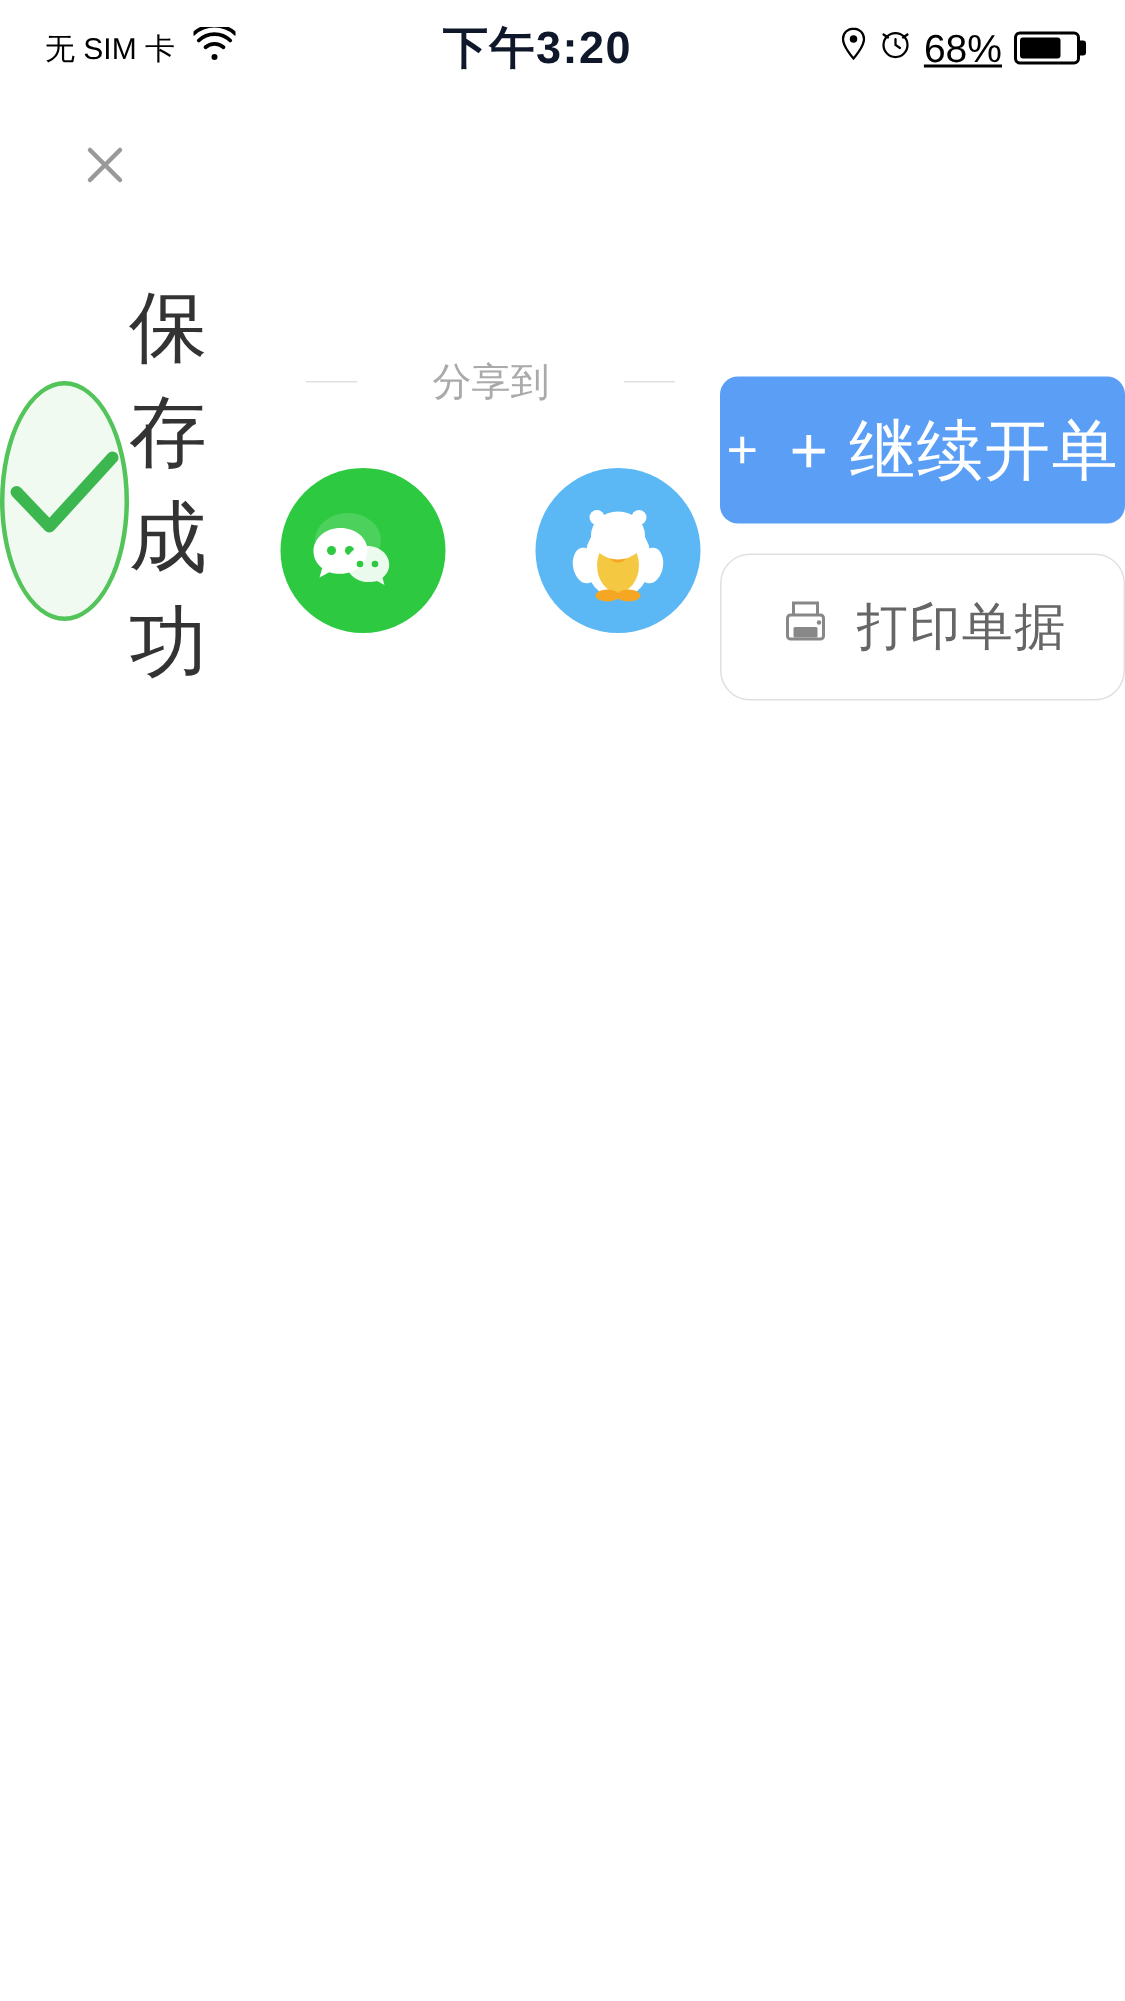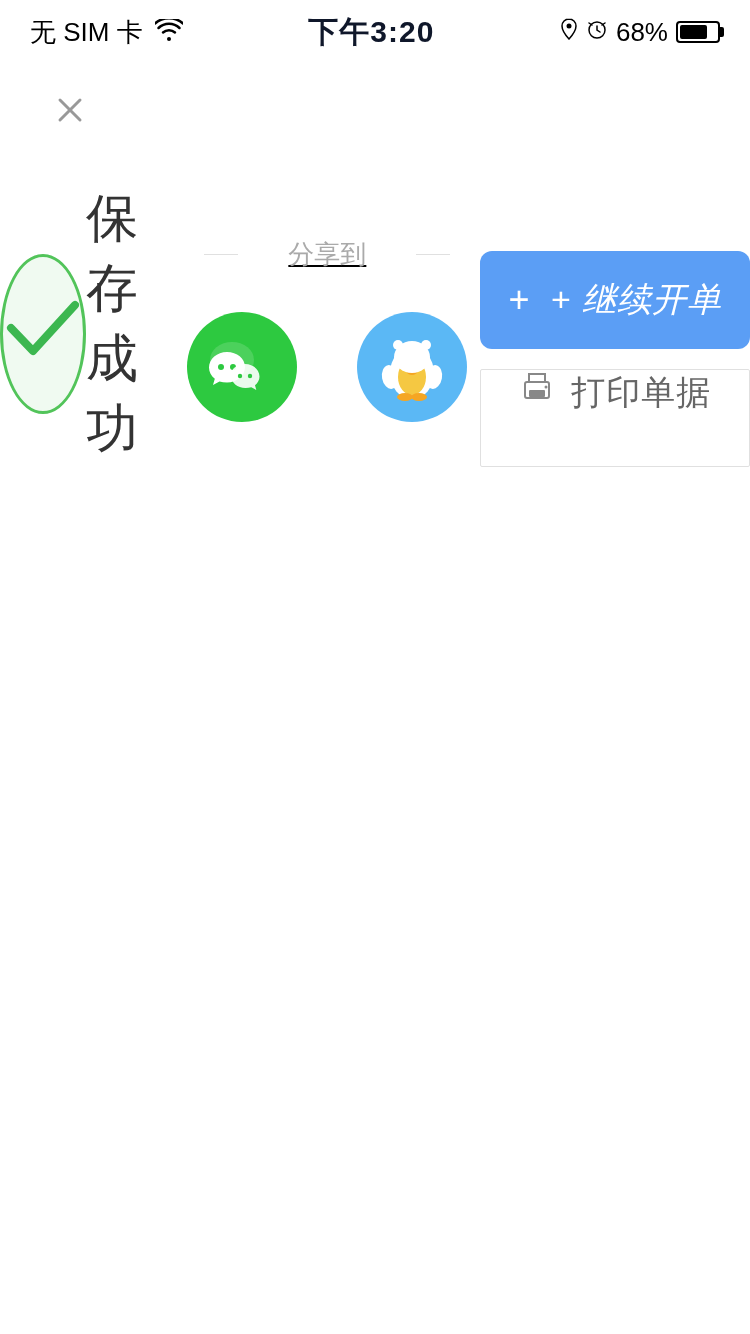--- a/index.html
+++ b/index.html
@@ -25,38 +25,39 @@
       align-items: center;
       justify-content: space-between;
       padding: 0 30px;
       background: #ffffff;
     }
 
     .status-left {
       display: flex;
       align-items: center;
       gap: 12px;
-      font-size: 26px;
+      font-size: 20px;
       font-weight: 500;
       color: #000;
     }
 
     .status-center {
       font-size: 30px;
       font-weight: 600;
       color: #0f172a;
       letter-spacing: 1px;
     }
 
     .status-right {
       display: flex;
       align-items: center;
       gap: 8px;
       font-size: 24px;
       color: #000;
+      text-decoration: underline;
     }
 
     .battery-icon {
       width: 44px;
       height: 22px;
       border: 2px solid #000;
       border-radius: 4px;
       position: relative;
       display: inline-block;
     }
@@ -137,21 +138,20 @@
       letter-spacing: 2px;
     }
 
     
     .share-section {
       width: 100%;
       display: flex;
       flex-direction: column;
       align-items: center;
       margin-bottom: 60px;
-      text-decoration: underline;
     }
 
     .share-divider {
       width: 100%;
       display: flex;
       align-items: center;
       justify-content: center;
       gap: 20px;
       margin-bottom: 40px;
     }
@@ -223,24 +223,25 @@
       gap: 16px;
       cursor: pointer;
       letter-spacing: 1px;
     }
 
     .btn-secondary {
       width: 100%;
       height: 98px;
       background: #ffffff;
       border: 1px solid #e0e0e0;
-      border-radius: 2px;
+      border-radius: 20px;
       font-size: 34px;
       color: #666666;
       display: flex;
+      align-items: center;
       justify-content: center;
       gap: 16px;
       cursor: pointer;
       letter-spacing: 1px;
     }
   </style>
 </head>
 <body>
 
 <div class="status-bar">
@@ -340,21 +341,21 @@
           <ellipse cx="41" cy="66" rx="8" ry="4" fill="#f5a623"></ellipse>
         </svg>
       </div>
     </div>
   </div>
 
   <div class="action-buttons">
 
     <button class="btn-primary">
       <span style="font-size:36px;font-weight:300;">+</span>
-      <span style="font-size:34px; margin-left:4px;font-style:italic;">+ 继续开单</span>
+      <span style="font-size:44px; margin-left:4px;">+ 继续开单</span>
     </button>
 
     <button class="btn-secondary">
       <span>
         <svg width="36" height="32" viewBox="0 0 36 32" fill="none">
           <rect x="6" y="12" width="24" height="16" rx="2" stroke="#888" stroke-width="2" fill="none"></rect>
           <rect x="10" y="20" width="16" height="7" rx="1" fill="#888"></rect>
           <path d="M10 12V4h16v8" stroke="#888" stroke-width="2" fill="none"></path>
           <circle cx="27" cy="17" r="1.5" fill="#888"></circle>
         </svg>

